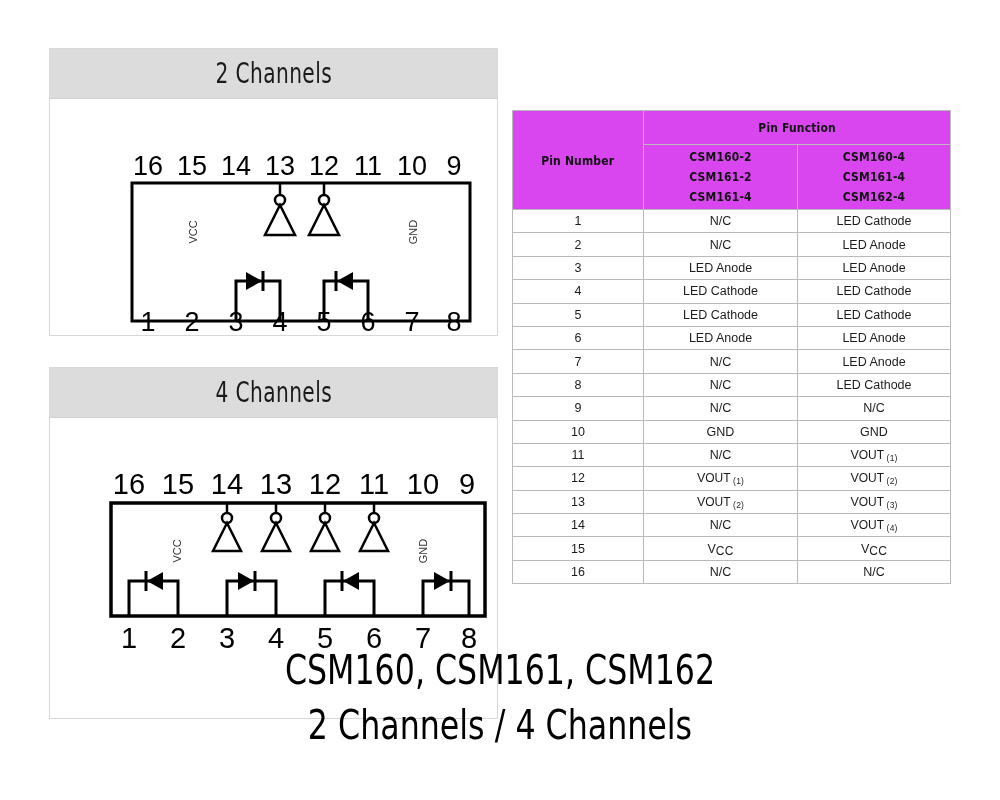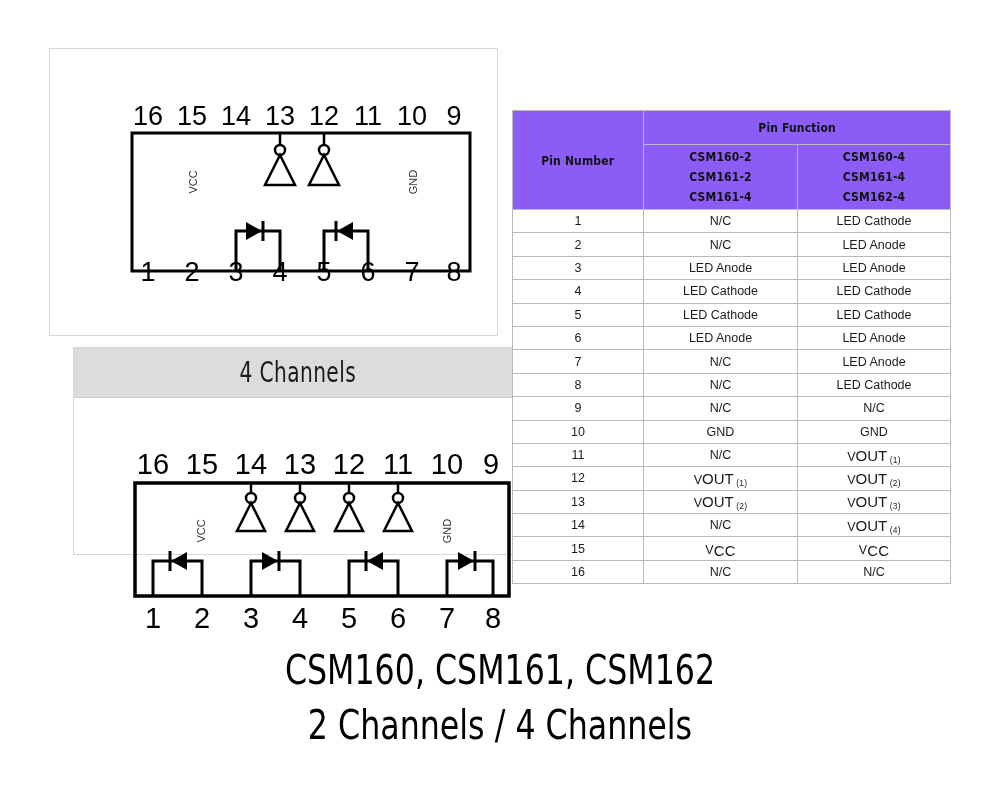--- a/index.html
+++ b/index.html
@@ -49,43 +49,46 @@
     background:#fff;
   }
   .pin-table td,.pin-table th{
     border:1px solid #b9b9b9;
     text-align:center;
     vertical-align:middle;
     font-weight:400;
     padding:0;
   }
   .pin-table thead td{
-    background:#8b5cf6;
+    background:#d946ef;
     font-family:"DejaVu Sans Condensed","Liberation Sans Narrow","Liberation Sans",sans-serif;
     font-weight:700;
     font-size:13px;
     color:#111;
     letter-spacing:.2px;
   }
   .hdr-fn{height:33px;}
   .hdr-sub{height:64px;margin-top:12px;}
   .hdr-pin{}
   .hdr-sub-line{display:block;line-height:20px;transform:scaleX(.92);}
   .hdr-label{display:inline-block;transform:scaleX(.92);}
   .pin-table tbody td{height:22.4px;}
   .col-pin{width:131px;}
   .col-a{width:154px;}
   .col-b{width:153px;}
   sub{font-size:8.5px;vertical-align:baseline;position:relative;top:2px;letter-spacing:.2px;}
-  .sc{font-size:15px;}
+  .sc{font-size:12px;}
 </style>
 </head>
 <body>
 
 <div class="panel" style="left:49px;top:48px;width:449px;height:288px;">
+  <div class="panel-header">
+    <span class="panel-title">2 Channels</span>
+  </div>
   <div class="panel-body">
     <svg class="diagram-svg" width="430" height="235" viewBox="0 0 430 235">
 
       <g font-family="Liberation Sans, sans-serif" font-size="27" fill="#000" text-anchor="middle">
         <text x="89" y="76">16</text>
         <text x="133" y="76">15</text>
         <text x="177" y="76">14</text>
         <text x="221" y="76">13</text>
         <text x="265" y="76">12</text>
         <text x="309" y="76">11</text>
@@ -129,21 +132,21 @@
         <text x="221" y="232">4</text>
         <text x="265" y="232">5</text>
         <text x="309" y="232">6</text>
         <text x="353" y="232">7</text>
         <text x="395" y="232">8</text>
       </g>
     </svg>
   </div>
 </div>
 
-<div class="panel" style="left:49px;top:347px;width:449px;height:208px;margin-left:24px;">
+<div class="panel" style="left:49px;top:367px;width:449px;height:352px;">
   <div class="panel-header">
     <span class="panel-title">4 Channels</span>
   </div>
   <div class="panel-body">
     <svg class="diagram-svg" width="430" height="235" viewBox="0 0 430 235">
 
       <g font-family="Liberation Sans, sans-serif" font-size="29" fill="#000" text-anchor="middle">
         <text x="70" y="76">16</text>
         <text x="119" y="76">15</text>
         <text x="168" y="76">14</text>

